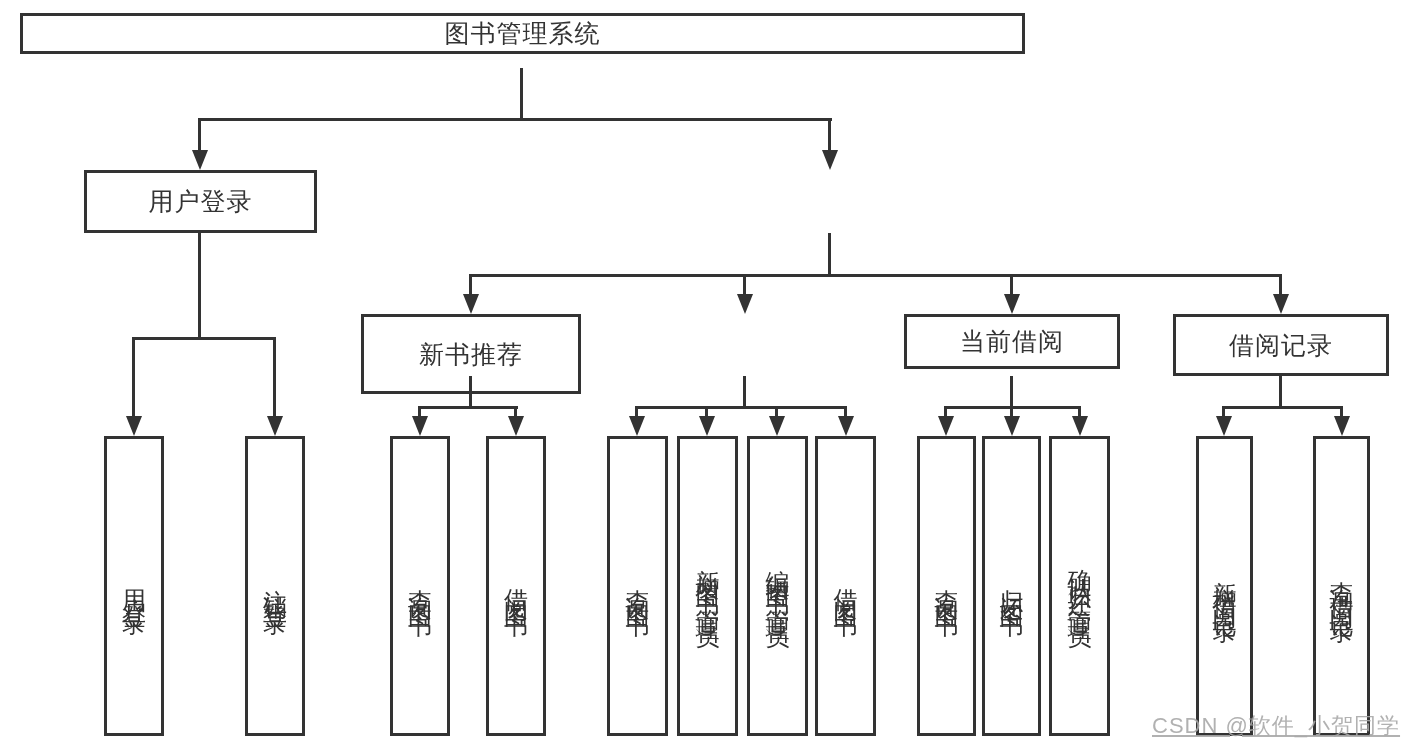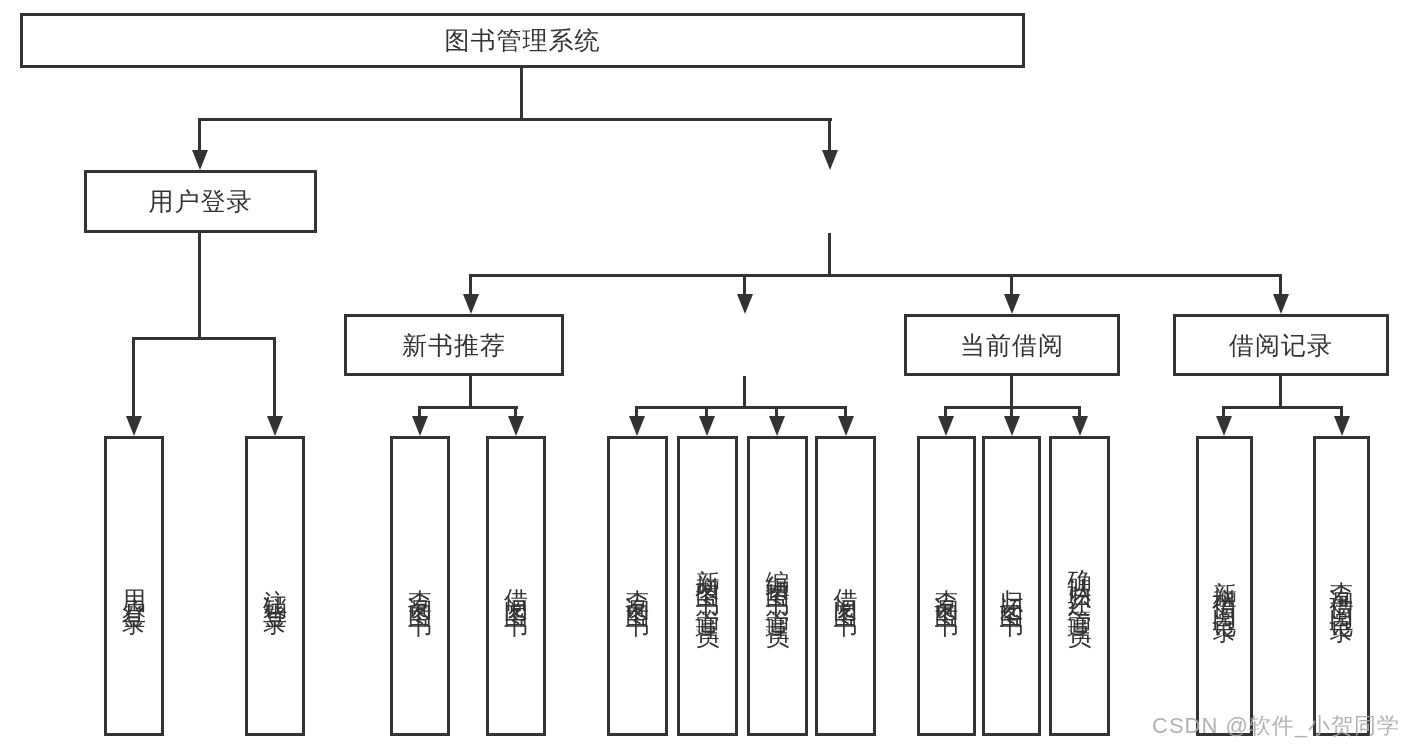--- a/index.html
+++ b/index.html
@@ -19,40 +19,40 @@
   }
   .vl { position:absolute; width:3px; background:#333333; }
   .hl { position:absolute; height:3px; background:#333333; }
   .ah {
     position:absolute; width:0; height:0;
     border-left:8px solid transparent; border-right:8px solid transparent;
     border-top:20px solid #333333;
   }
   .watermark {
     position:absolute; left:1152px; top:711px;
-    font-size:22px; color:rgba(168,168,168,0.9); letter-spacing:1px; white-space:nowrap;
+    font-size:22px; color:rgba(168,168,168,0.9); letter-spacing:1px; white-space:nowrap;text-decoration:underline;
   }
 </style>
 </head>
 <body>
 
 <div id="canvas">
 
-  <div class="box hbox" style="left:20px;top:13px;width:1005px;height:55px">
+  <div class="box hbox" style="left:20px;top:13px;width:1005px;height:41px">
     <span>图书管理系统</span>
   </div>
 
   <div class="box hbox" style="left:84px;top:170px;width:233px;height:63px">
     <span>用户登录</span>
   </div>
 
-  <div class="box hbox" style="left:344px;top:314px;width:220px;height:62px">
+  <div class="box hbox" style="left:361px;top:314px;width:220px;height:80px">
     <span>新书推荐</span>
   </div>
-  <div class="box hbox" style="left:904px;top:314px;width:216px;height:62px">
+  <div class="box hbox" style="left:904px;top:314px;width:216px;height:55px">
     <span>当前借阅</span>
   </div>
   <div class="box hbox" style="left:1173px;top:314px;width:216px;height:62px">
     <span>借阅记录</span>
   </div>
 
   <div class="box vbox" style="left:104px;top:436px;width:60px;height:300px">
     <span>用户登录</span>
   </div>
   <div class="box vbox" style="left:245px;top:436px;width:60px;height:300px">

